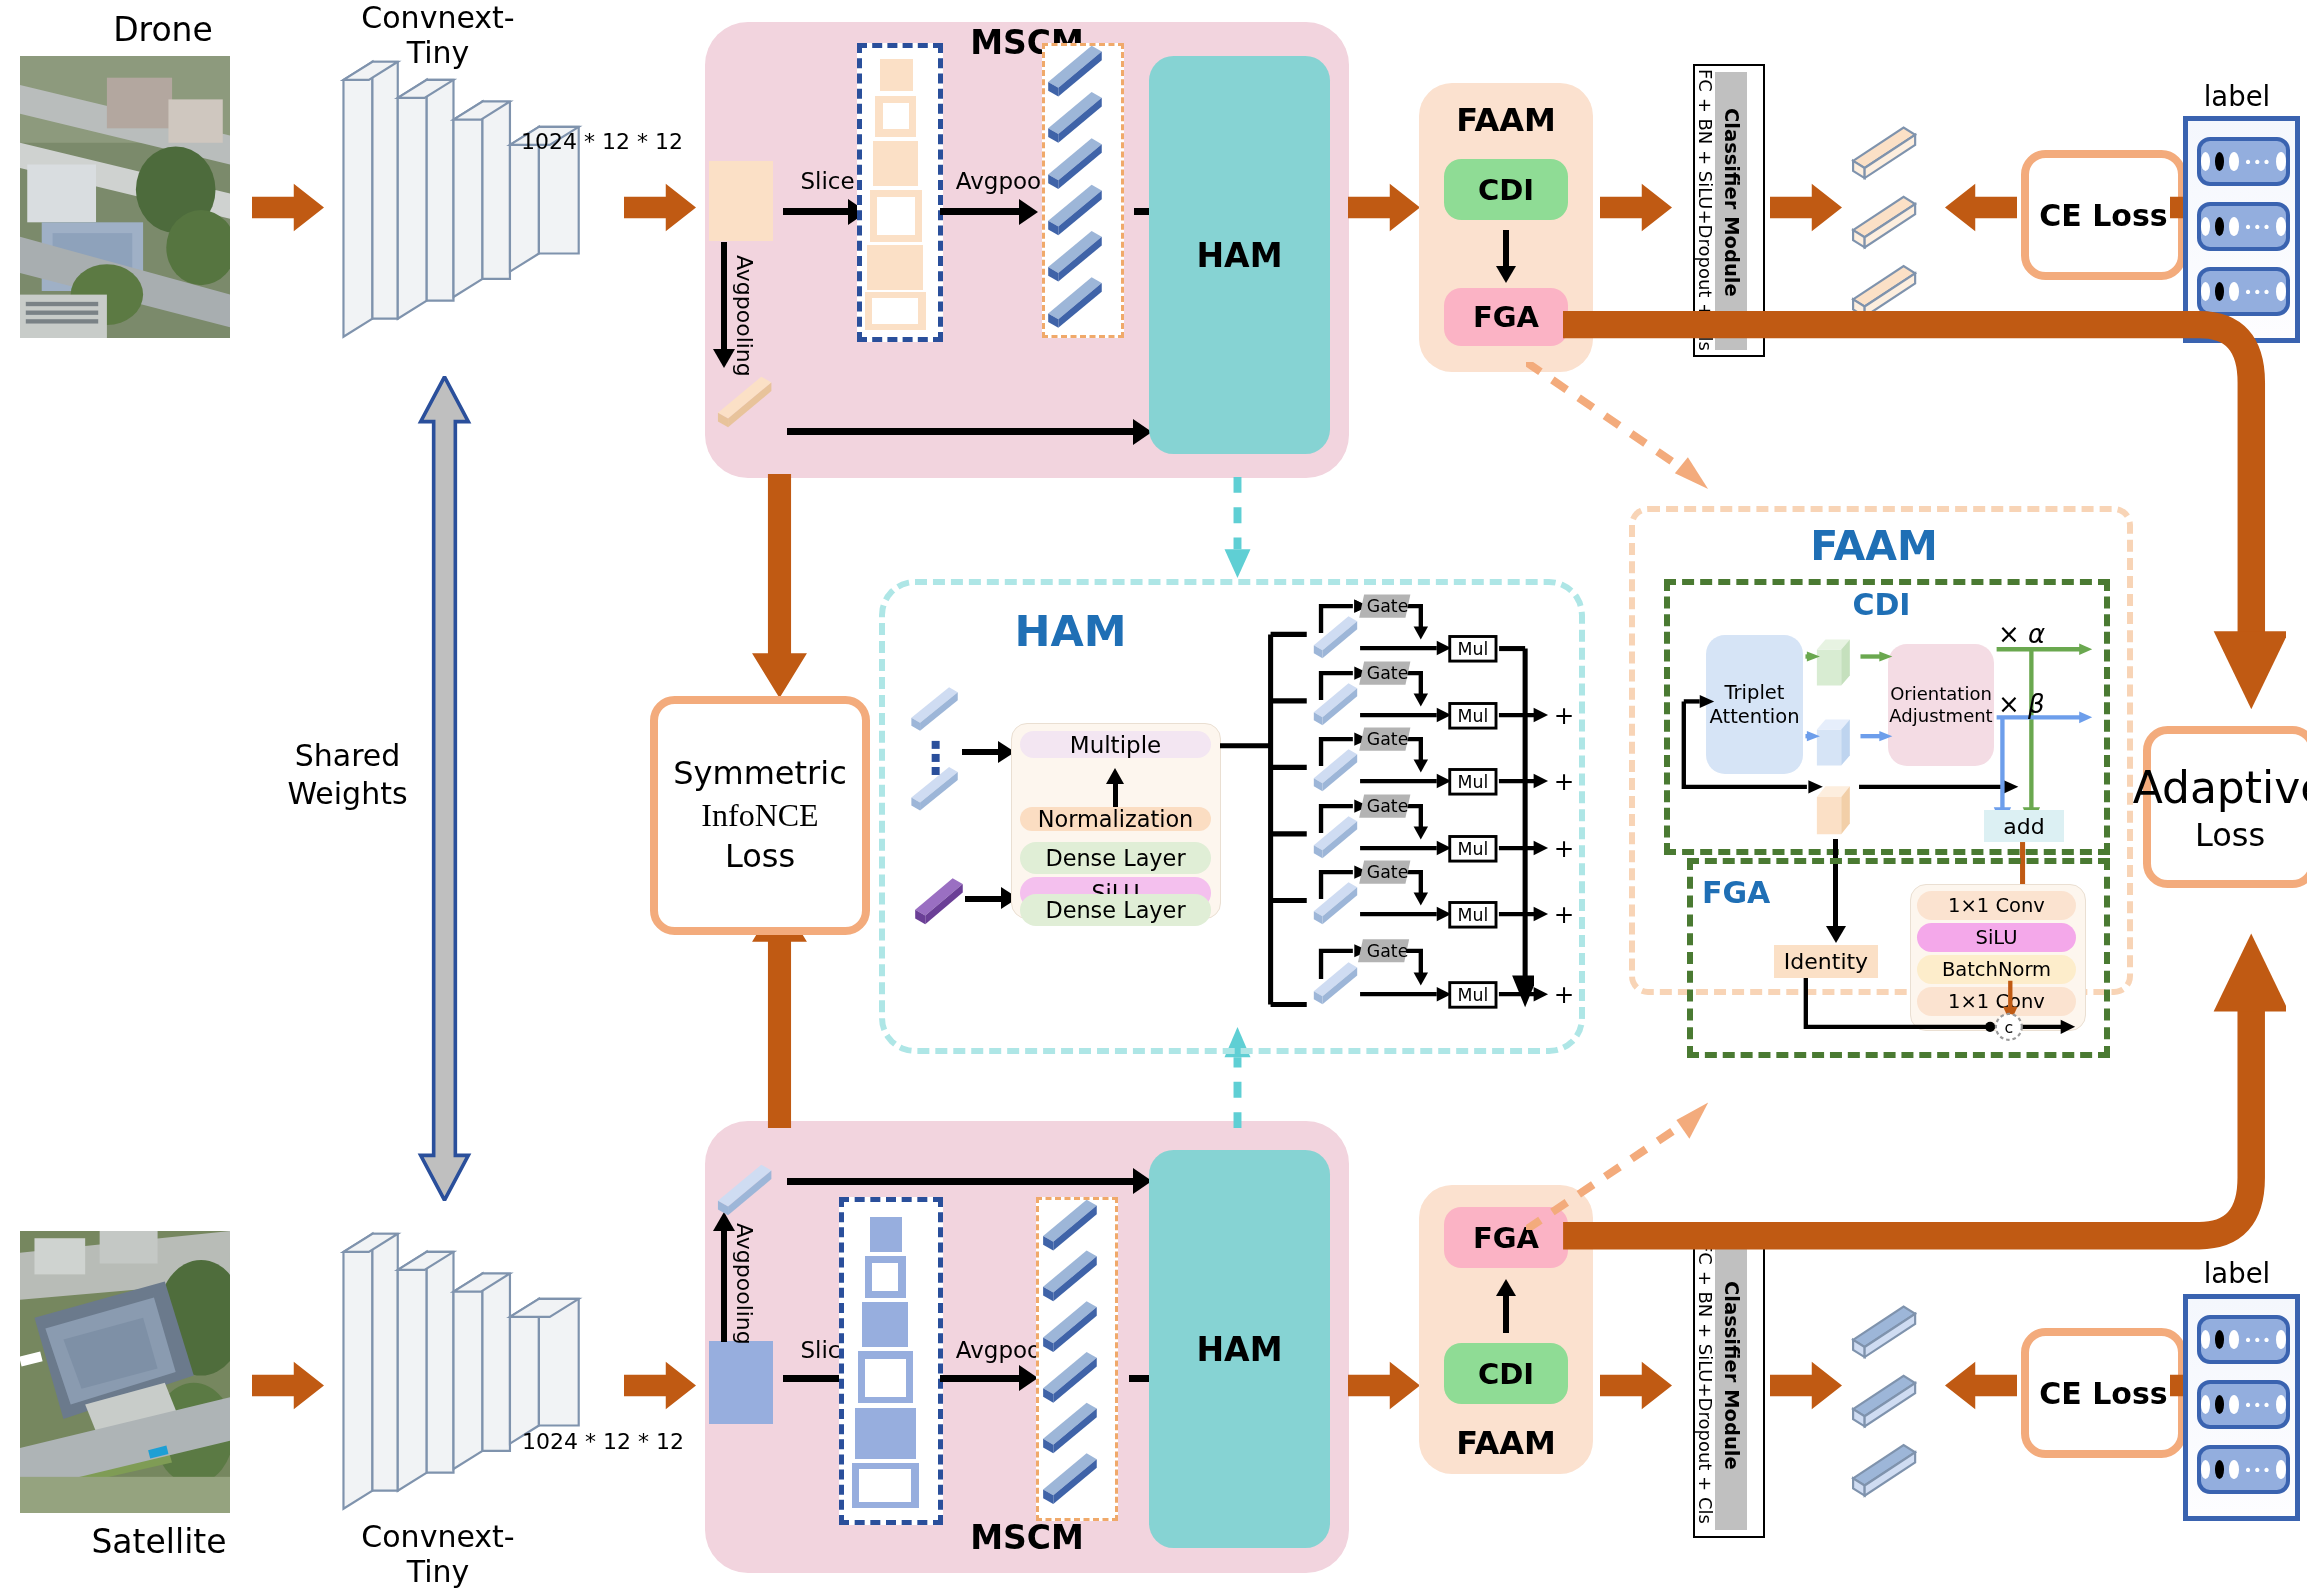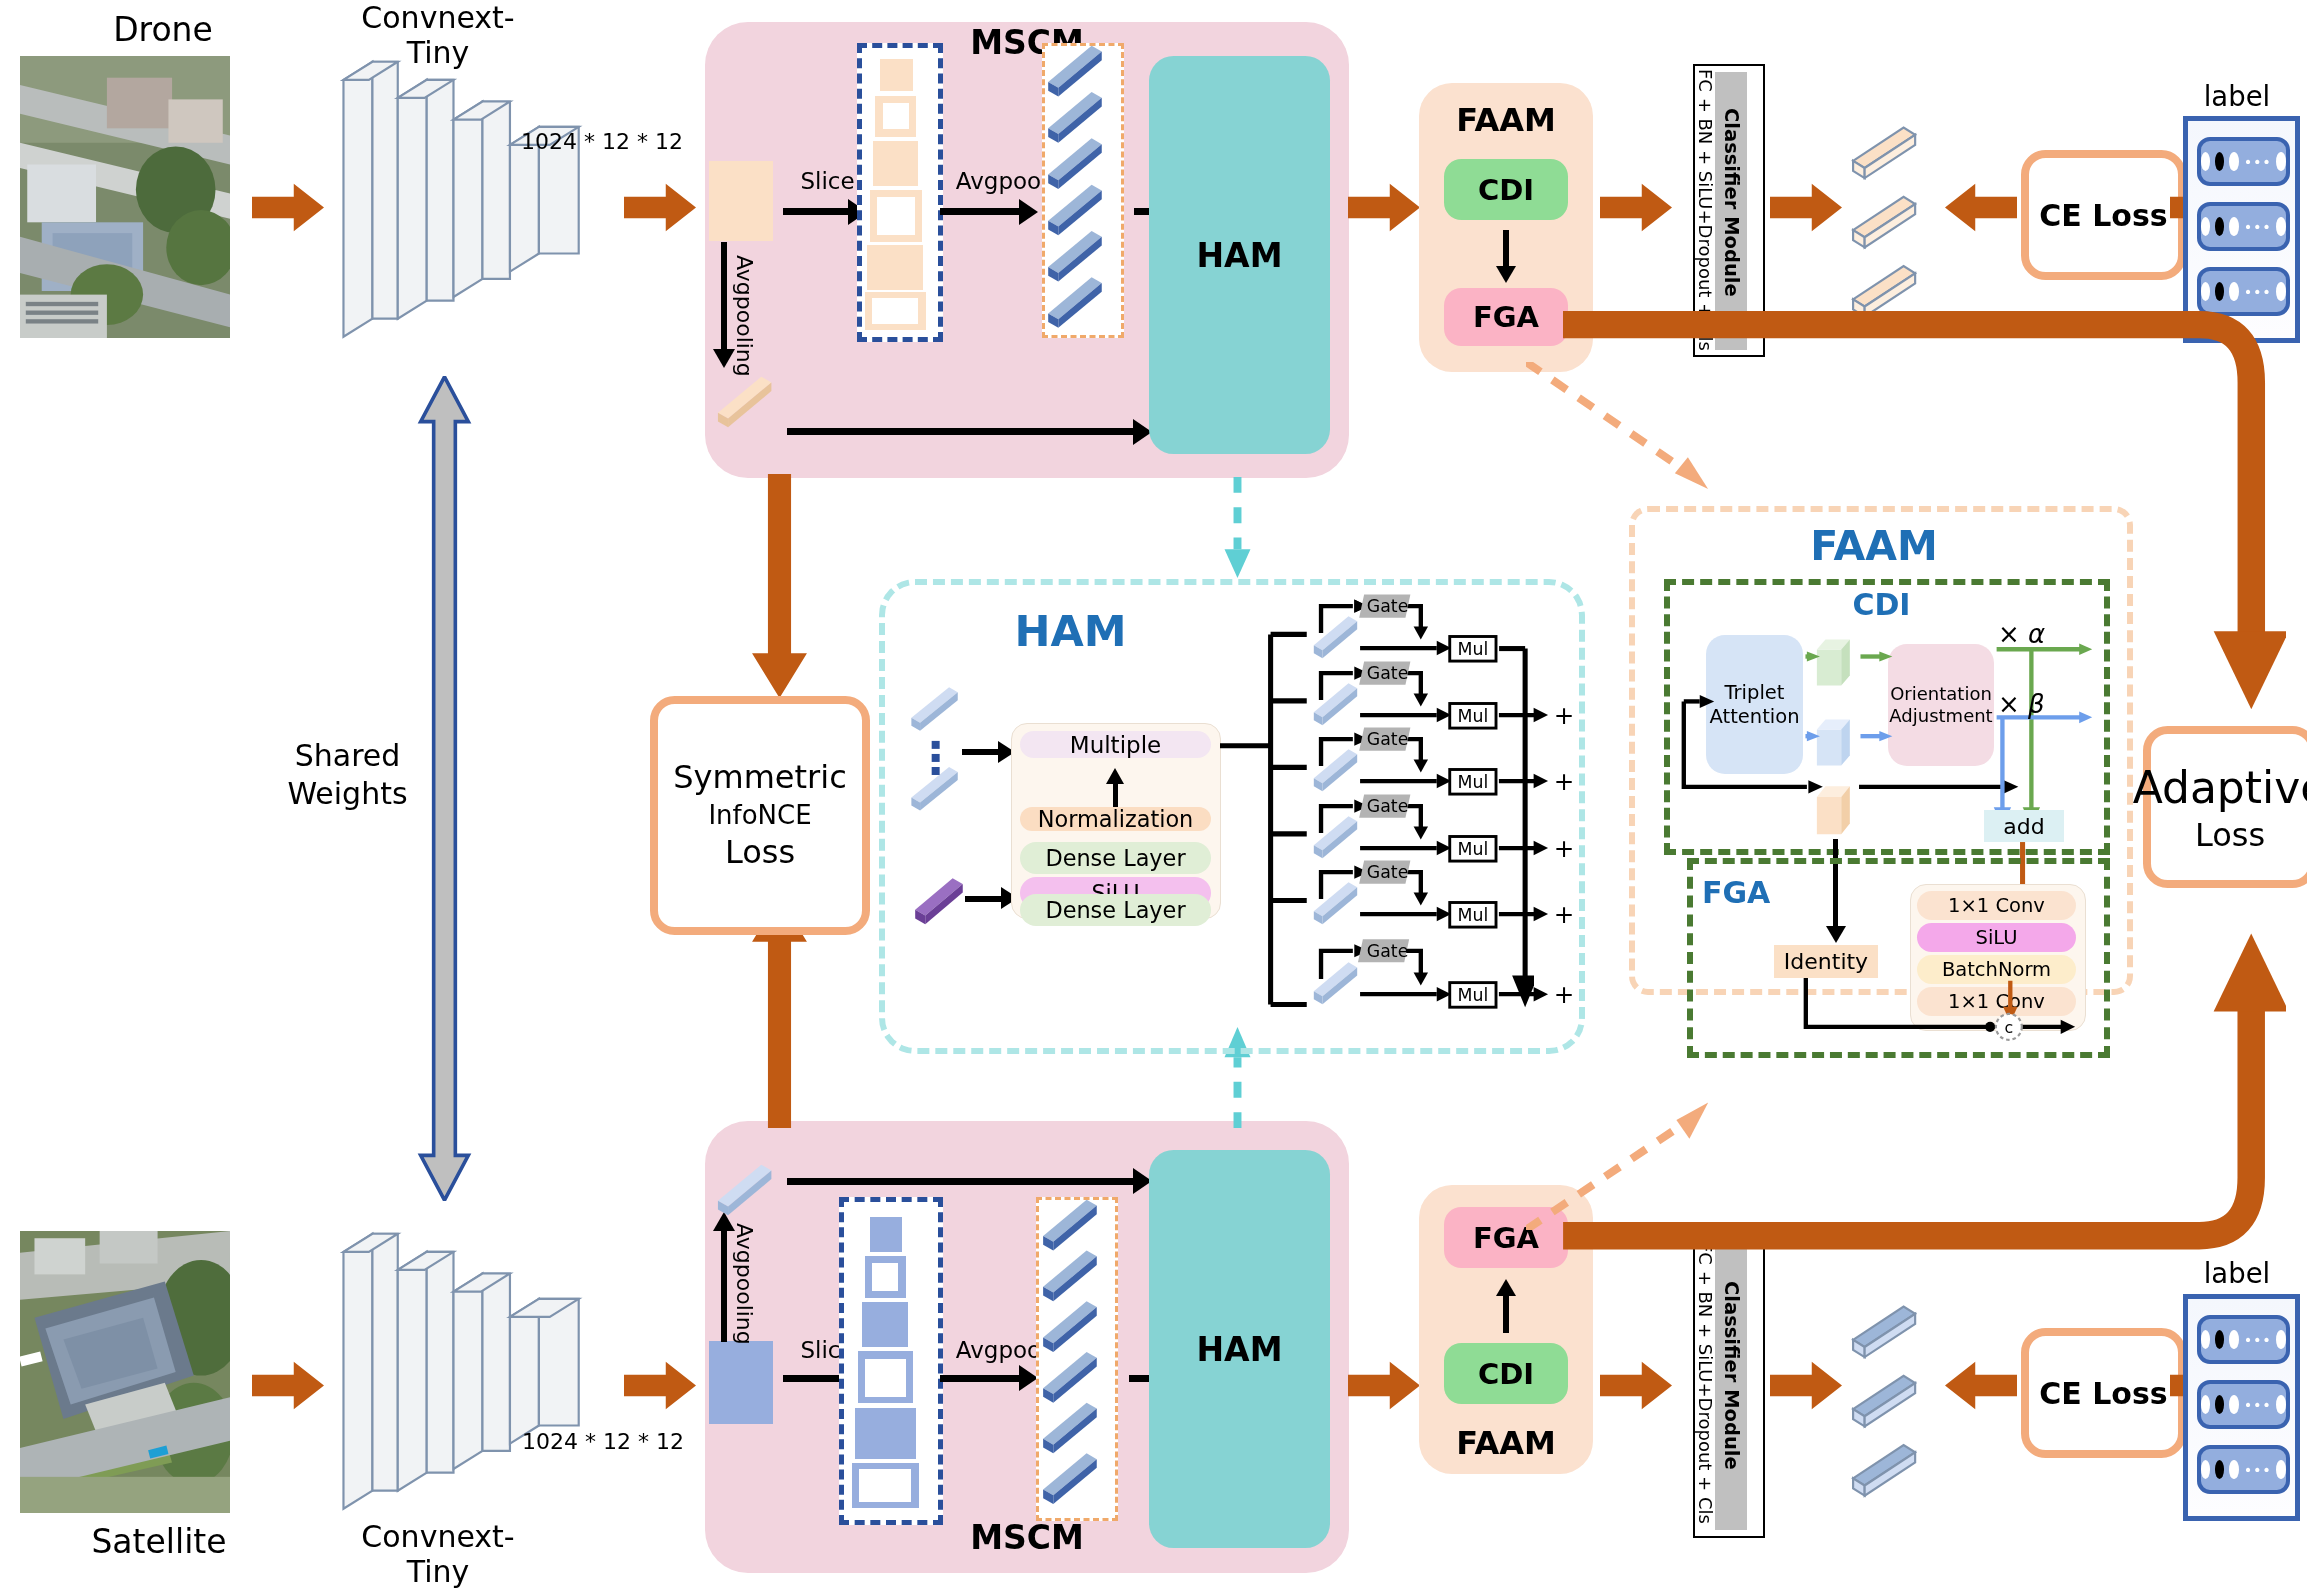--- a/index.html
+++ b/index.html
@@ -546,21 +546,21 @@
   </svg>
 </div>
 
 <div class="abs" style="left:752px;top:897px;width:55px;height:231px;">
   <svg width="55" height="231" viewBox="0 0 76 320">
     <polygon points="38,0 76,62 54,62 54,320 22,320 22,62 0,62" fill="#c05a13"></polygon>
   </svg>
 </div>
 <div class="abs loss-box ctr" style="left:650px;top:696px;width:204px;height:223px;flex-direction:column;line-height:1.3;">
   <span class="lbl" style="font-size:32px;">Symmetric</span>
-  <span class="lbl" style="font-size:26px;">InfoNCE</span>
+  <span class="lbl" style="font-size:32px;font-family:Liberation Serif, serif;">InfoNCE</span>
   <span class="lbl" style="font-size:32px;">Loss</span>
 </div>
 
 <div class="abs" style="left:1223px;top:477px;width:29px;height:101px;">
   <svg width="29" height="101" viewBox="0 0 40 140">
     <line x1="20" y1="0" x2="20" y2="100" stroke="#5fcfd4" stroke-width="11" stroke-dasharray="22 20"></line>
     <polygon points="20,140 2,100 38,100" fill="#5fcfd4"></polygon>
   </svg>
 </div>
 <div class="abs" style="left:1223px;top:1027px;width:29px;height:101px;">

